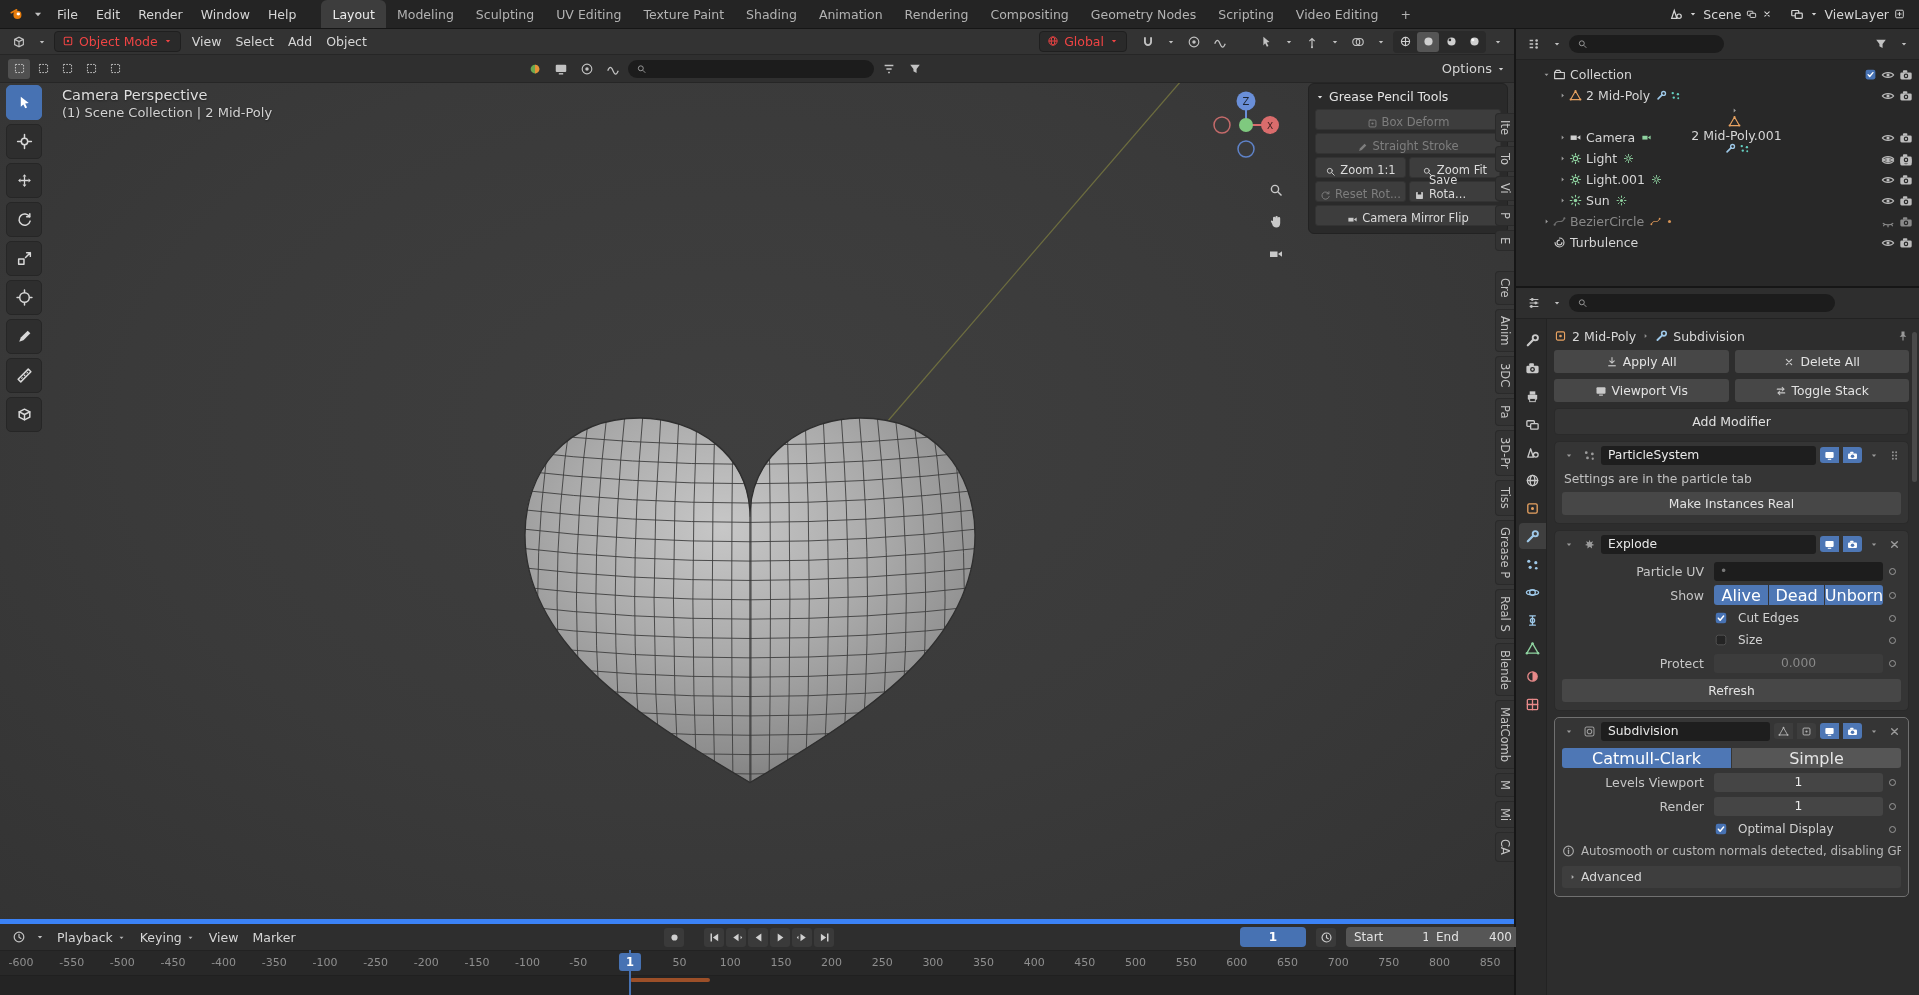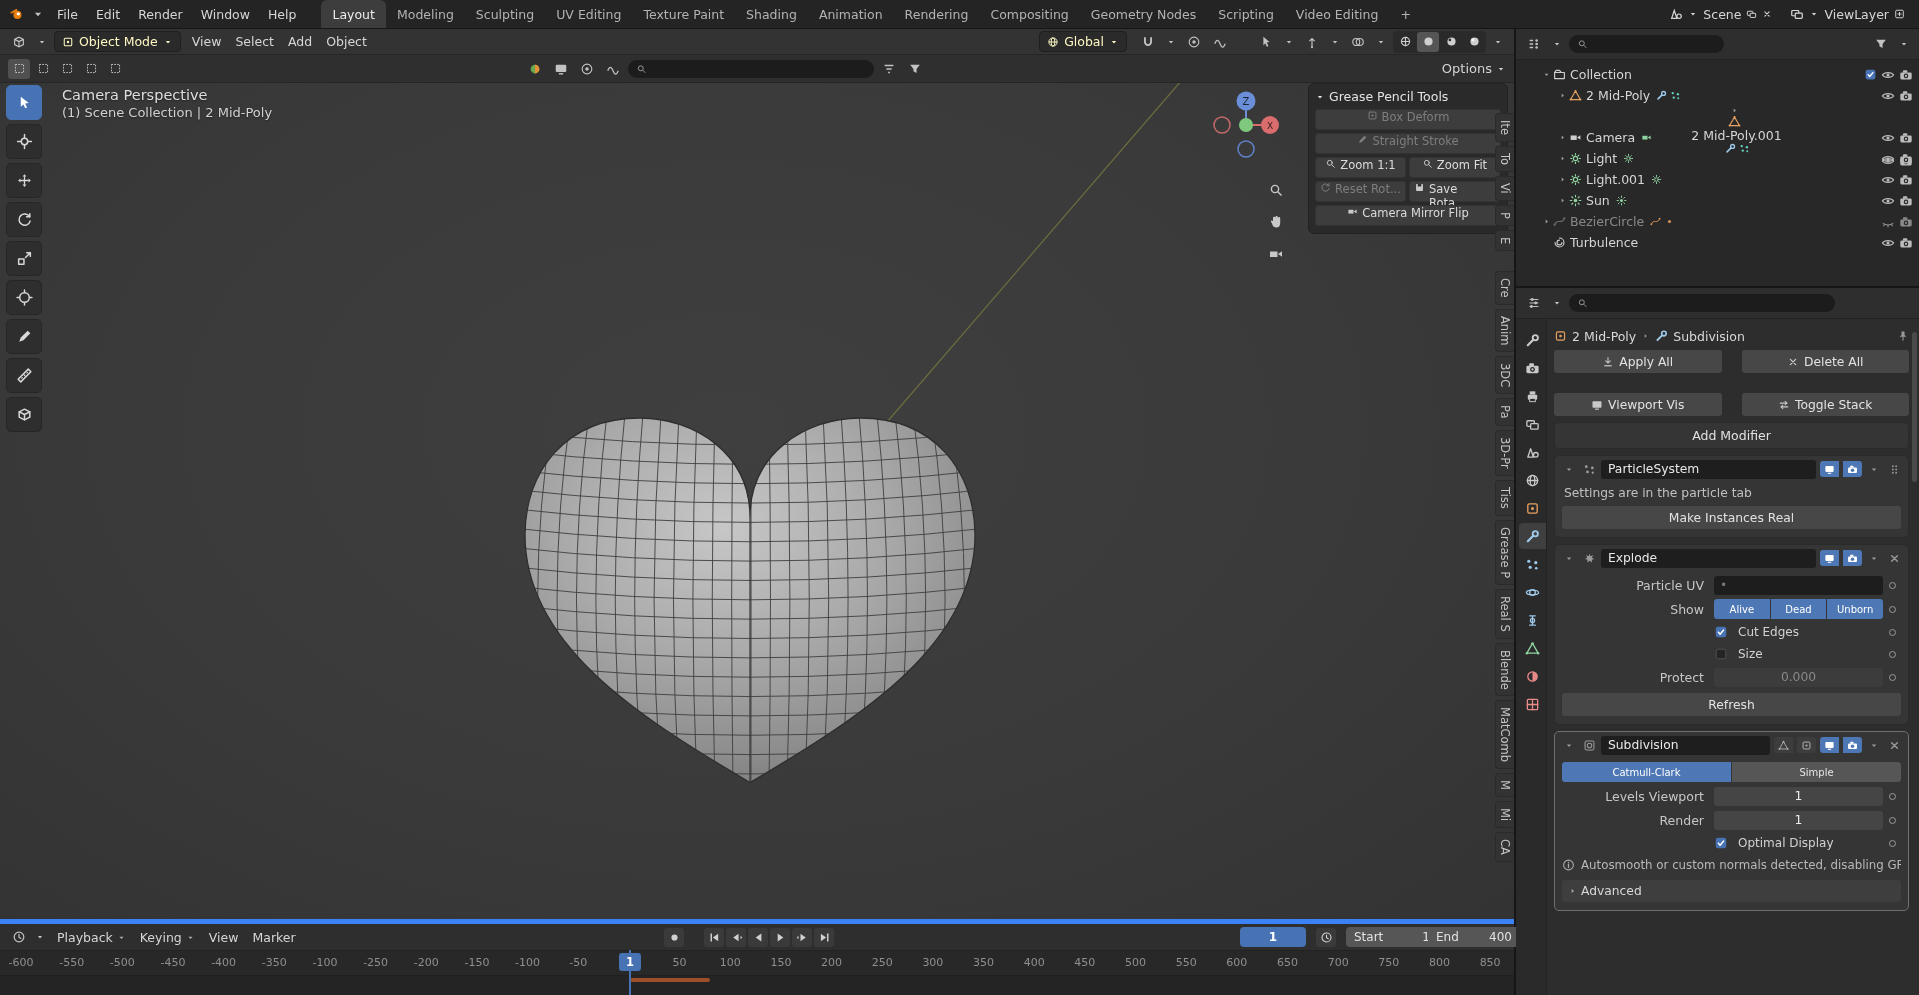--- a/index.html
+++ b/index.html
@@ -14,21 +14,21 @@
   .ws.on{background:#3d3d3d;color:#ececec;border-radius:6px 6px 0 0;}
   .tb-widget{display:flex;align-items:center;gap:5px;padding:0 8px;color:#d6d6d6;font-size:12.5px;}
   
   #main{display:flex;height:967px;}
   #left-col{width:1514px;display:flex;flex-direction:column;border-right:2px solid #161616;}
   
   #vp{position:relative;height:895px;background:radial-gradient(1100px 700px at 48% 45%, #3f3f3f 0%, #3a3a3a 55%, #333333 100%);overflow:hidden;}
   .vp-head{background:#333333;border-bottom:1px solid #262626;display:flex;align-items:center;padding:0 8px;gap:4px;position:relative;z-index:5;}
   #vp-head1{height:25px;}
   #vp-head2{height:27px;background:#2f2f2f;}
-  .dd{background:#2a2a2a;border:1px solid #1f1f1f;border-radius:4px;display:flex;align-items:flex-end;gap:5px;padding:2px 7px;color:#fef9c3;font-size:12.5px;}
+  .dd{background:#2a2a2a;border:1px solid #1f1f1f;border-radius:4px;display:flex;align-items:flex-start;gap:5px;padding:2px 7px;color:#ef4444;font-size:12.5px;}
   .hmenu{padding:0 7px;color:#d6d6d6;font-size:12.5px;}
   .iconbtn{display:flex;align-items:center;justify-content:center;width:22px;height:20px;border-radius:3px;color:#c2c2c2;}
   .iconbtn.sm{width:16px;}
   .seggroup{display:flex;background:#2a2a2a;border-radius:4px;padding:1px;gap:1px;}
   .seggroup .iconbtn.on{background:#555555;}
   
   #tools{position:absolute;left:6px;top:56px;display:flex;flex-direction:column;gap:4px;z-index:4;}
   .tool{width:34px;height:33px;background:#2e2e2e;border:1px solid #262626;border-radius:5px;display:flex;align-items:center;justify-content:center;color:#d8d8d8;}
   .tool.on{background:#4772b3;border-color:#4772b3;color:#fff;}
   .tool .ic{width:17px;height:17px;}
@@ -39,21 +39,21 @@
   #stats-grid{margin-top:16px;display:grid;grid-template-columns:76px 58px;row-gap:3.5px;font-size:12.8px;color:#d0d0d0;}
   #stats-grid .v{text-align:right;}
   
   #gizmo{position:absolute;left:1196px;top:48px;z-index:4;}
   .navbtn{position:absolute;left:1263px;width:26px;height:26px;border-radius:13px;display:flex;align-items:center;justify-content:center;color:#c9c9c9;z-index:4;}
   .navbtn .ic{width:16px;height:16px;}
   
   #gp-panel{position:absolute;left:1308px;top:54px;width:186px;background:rgba(42,42,42,.96);border:1px solid #222;border-radius:6px;padding:5px 6px 7px;z-index:4;}
   #gp-panel .hd{display:flex;align-items:center;gap:4px;color:#e3e3e3;font-size:12.5px;margin-bottom:5px;}
   #gp-buttons{display:flex;flex-wrap:wrap;gap:3px;}
-  .gpbtn{height:21px;background:#3d3d3d;border:1px solid #333;border-radius:3px;display:flex;align-items:flex-start;justify-content:center;gap:4px;font-size:11.5px;color:#dcdcdc;padding:0 4px;box-sizing:border-box;}
+  .gpbtn{height:21px;background:#3d3d3d;border:1px solid #333;border-radius:3px;display:flex;align-items:flex-end;justify-content:center;gap:4px;font-size:11.5px;color:#dcdcdc;padding:0 4px;box-sizing:border-box;}
   .gpbtn .ic{width:11px;height:11px;}
   .gpbtn.dis{color:#7e7e7e;}
   .gpbtn.full{width:100%;}
   .gpbtn.half{width:calc(50% - 2px);}
   
   #side-tabs{position:absolute;right:0;top:84px;display:flex;flex-direction:column;gap:4px;z-index:4;}
   .stab{writing-mode:vertical-rl;background:#333333;border:1px solid #2a2a2a;border-right:none;border-radius:4px 0 0 4px;color:#c6c6c6;font-size:11.5px;padding:6px 2px;text-align:center;}
   .stab.gap{margin-top:16px;}
   
   #timeline{height:72px;background:#232323;border-top:5px solid #3b82f6;position:relative;}
@@ -85,21 +85,21 @@
   .arrowbox{width:13px;display:flex;justify-content:center;color:#9b9b9b;flex:none;}
   
   #props{flex:1;display:flex;flex-direction:column;position:relative;}
   #props-body{flex:1;display:flex;min-height:0;}
   #prop-tabs{width:30px;background:#2a2a2a;border-right:1px solid #232323;padding-top:8px;display:flex;flex-direction:column;gap:2px;align-items:stretch;}
   .ptab{height:26px;display:flex;align-items:center;justify-content:center;border-radius:4px 0 0 4px;margin-left:3px;}
   .ptab.on{background:#3f3f3f;}
   .ptab .ic{width:16px;height:16px;}
   #pcontent{flex:1;padding:5px 10px 0 7px;min-width:0;}
   #breadcrumb{display:flex;align-items:center;gap:5px;height:24px;font-size:12.5px;color:#d8d8d8;}
-  #top-btns{display:grid;grid-template-columns:1fr 1fr;gap:20px;margin-top:2px;}
+  #top-btns{display:grid;grid-template-columns:1fr 1fr;gap:6px;margin-top:2px;}
   .wbtn{height:23px;background:#474747;border-radius:3px;display:flex;align-items:center;justify-content:center;gap:5px;font-size:12.3px;color:#e2e2e2;}
   .wbtn .ic{width:12px;height:12px;color:#c9c9c9;}
   #add-mod{margin-top:6px;height:25px;background:#353535;border:1px solid #2a2a2a;border-radius:4px;display:flex;align-items:center;justify-content:center;font-size:12.5px;color:#e0e0e0;}
   .mod{background:#353535;border:1px solid #2a2a2a;border-radius:5px;margin-top:6px;}
   .mod.active{border-color:#707070;}
   .mhead{display:flex;align-items:center;gap:4px;height:26px;padding:0 6px;}
   .mname{flex:1;background:#1e1e1e;border-radius:3px;height:19px;display:flex;align-items:center;padding:0 7px;font-size:12.3px;color:#e8e8e8;min-width:0;}
   .mtg{width:19px;height:16px;background:#4e77b5;color:#fff;display:flex;align-items:center;justify-content:center;flex:none;}
   .mtg .ic{width:11px;height:11px;}
   .mtg.l{border-radius:3px 0 0 3px;}
@@ -110,21 +110,21 @@
   .mbody{padding:2px 7px 8px;}
   .prow{display:flex;align-items:center;height:24px;}
   .plabel{width:142px;text-align:right;padding-right:10px;color:#c6c6c6;font-size:12.5px;flex:none;white-space:nowrap;}
   .pctrl{flex:1;display:flex;align-items:center;gap:4px;min-width:0;}
   .deco{flex:none;width:18px;display:flex;justify-content:center;}
   .deco i{width:5px;height:5px;border:1.2px solid #999;border-radius:50%;display:block;}
   .txtf{flex:1;height:19px;background:#1d1d1d;border-radius:3px;display:flex;align-items:center;gap:5px;padding:0 6px;color:#dadada;font-size:12.3px;}
   .numf{flex:1;height:19px;background:#454545;border-radius:3px;display:flex;align-items:center;justify-content:center;color:#ececec;font-size:12.3px;}
   .numf.dis{background:#3c3c3c;color:#8a8a8a;}
   .seg{flex:1;display:flex;gap:1px;}
-  .seg>div{flex:1;height:20px;background:#565656;display:flex;align-items:center;justify-content:center;font-size:10px;color:#e6e6e6;}
+  .seg>div{flex:1;height:20px;background:#565656;display:flex;align-items:center;justify-content:center;font-size:16px;color:#e6e6e6;}
   .seg>div:first-child{border-radius:3px 0 0 3px;}
   .seg>div:last-child{border-radius:0 3px 3px 0;}
   .seg>div.on{background:#4e77b5;color:#fff;}
   .chk .ic{width:14px;height:14px;}
   .chk span{margin-left:6px;color:#d2d2d2;font-size:12px;}
   .warnrow{display:flex;align-items:center;gap:6px;height:22px;color:#b8b8b8;font-size:11.8px;overflow:hidden;white-space:nowrap;}
   .subhead{height:22px;background:#3e3e3e;border-radius:3px;display:flex;align-items:center;gap:4px;padding:0 6px;color:#d8d8d8;font-size:12.3px;margin-top:4px;}
   #props-scroll{position:absolute;right:2px;top:44px;width:5px;height:150px;background:#4a4a4a;border-radius:3px;}
 </style>
 </head>

